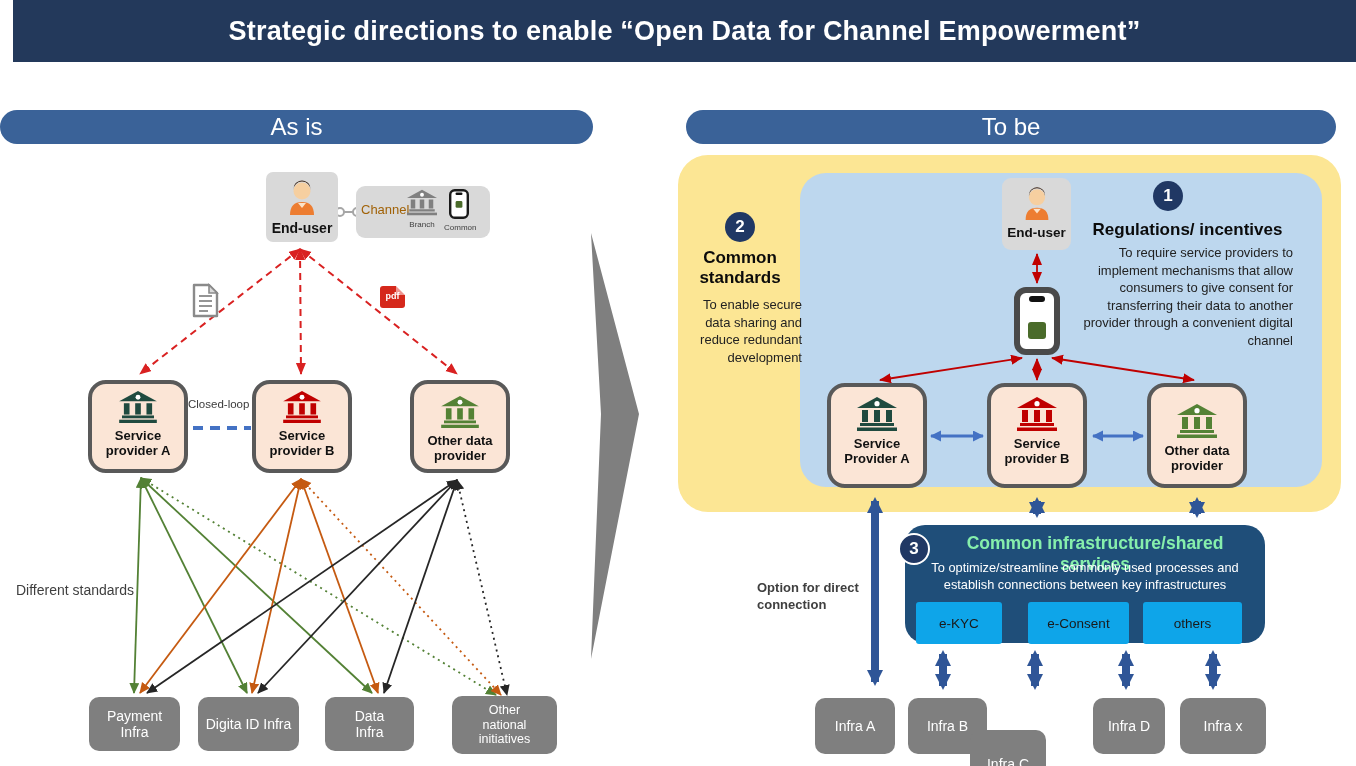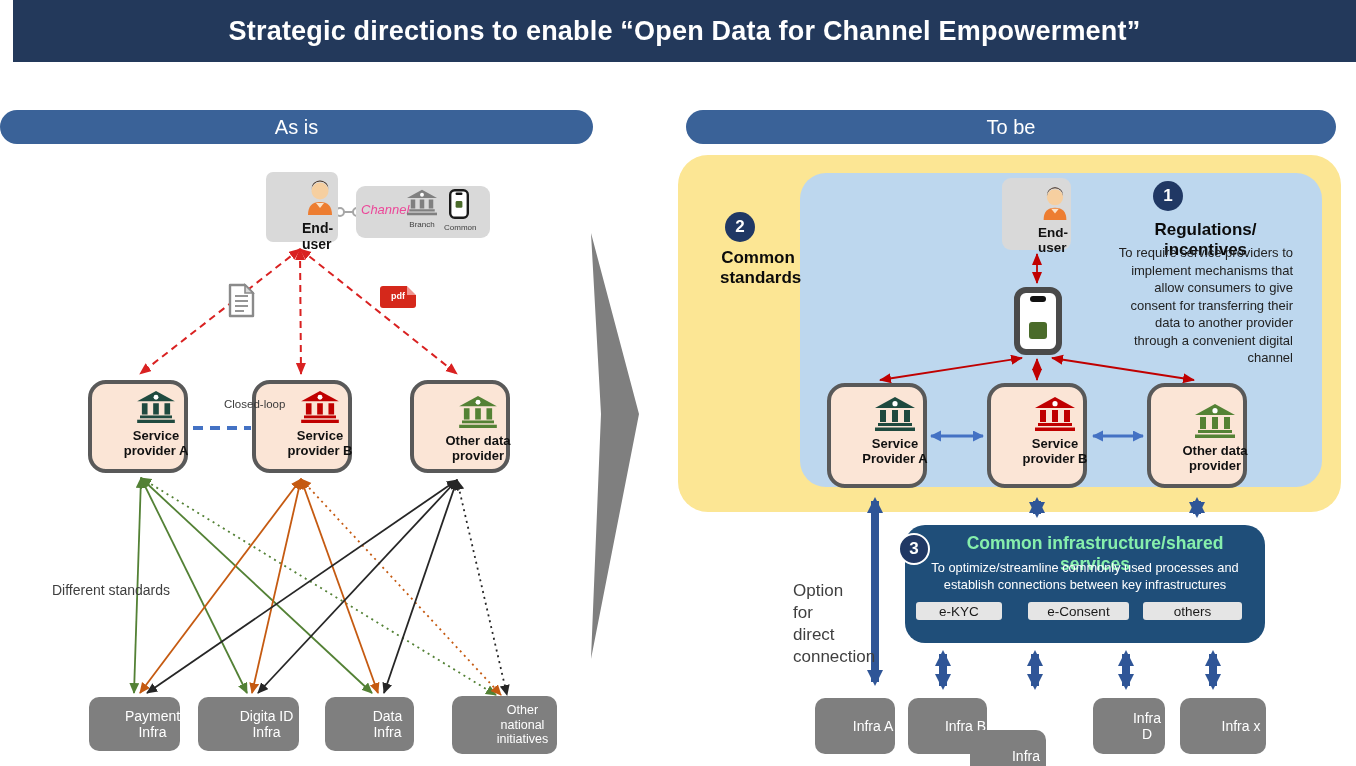--- a/index.html
+++ b/index.html
@@ -6,53 +6,53 @@
   html,body { background:#fff; }
   body { font-family:"Liberation Sans", sans-serif; }
   #canvas { position:relative; width:1356px; height:766px; background:#fff; overflow:hidden; }
   .abs { position:absolute; }
 
   .title-bar { left:13px; top:0; width:1343px; height:62px; background:#23395B;
     display:flex; align-items:center; justify-content:center; z-index:2; }
   .title-bar .t { color:#fff; font-weight:bold; font-size:27px; letter-spacing:.2px; }
 
   .pill { height:34px; background:#3A6298; border-radius:17px; color:#fff;
-    display:flex; align-items:center; justify-content:center; font-size:20px; z-index:2; }
+    display:flex; align-items:center; justify-content:center; font-size:24px; z-index:2; }
 
   .panel-yellow { left:678px; top:155px; width:663px; height:357px; background:#FCE694; border-radius:30px; z-index:1; }
   .panel-blue   { left:800px; top:173px; width:522px; height:314px; background:#BDD7EE; border-radius:26px; z-index:1; }
 
   #lines { left:0; top:0; z-index:3; pointer-events:none; }
 
-  .node { z-index:4;padding-left:36px; }
+  .node { z-index:4; }
   .gray-card { background:#D9D9D9; border-radius:7px; display:flex; flex-direction:column;
     align-items:center; justify-content:flex-start; }
   .enduser-label { font-weight:bold; font-size:14px; color:#111; }
 
   .provider { background:#FBE5D6; border:4px solid #595959; border-radius:18px;
     display:flex; flex-direction:column; align-items:center; padding-top:7px; }
   .provider .lbl { font-weight:bold; font-size:13px; line-height:1.12; color:#111;
     text-align:center; margin-top:2px; }
 
   .infra { background:#7F7F7F; border-radius:10px; color:#fff; display:flex;
     align-items:center; justify-content:center; text-align:center; font-size:14px; line-height:1.15; }
 
   .badge { width:30px; height:30px; border-radius:50%; background:#203864; color:#fff;
     font-weight:bold; font-size:17px; display:flex; align-items:center; justify-content:center; z-index:5; }
 
-  .small-note { font-size:17px; color:#3f3f3f; line-height:1.3; }
+  .small-note { font-size:13px; color:#3f3f3f; line-height:1.3;font-weight:bold; }
   .sec-title { font-weight:bold; color:#0b0b0b; text-align:center; line-height:1.2; }
   .sec-body { font-size:13px; color:#222; text-align:right; line-height:1.35; }
 
   .common-box { left:905px; top:525px; width:360px; height:118px; background:#1F4E79; border-radius:20px; z-index:4; }
   .common-box .hd { position:absolute; left:32px; top:8px; width:316px; text-align:center;
     color:#86efac; font-weight:bold; font-size:17.5px; }
   .common-box .bd { position:absolute; left:12px; top:35px; width:336px; text-align:center;
     color:#fff; font-size:12.8px; line-height:1.3; }
-  .pill-svc { position:absolute; top:77px; height:18px; background:#e5e5e5; border-radius:3px;
+  .pill-svc { position:absolute; top:77px; height:42px; background:#0ea5e9; border-radius:3px;
     display:flex; align-items:center; justify-content:center; font-size:13.5px; color:#1a1a1a; }
 
   .channel-caption { font-size:8px; color:#404040; text-align:center; }
   .phone-big { left:1014px; top:287px; width:46px; height:68px; border:6px solid #4a4a4a;
     border-radius:12px; background:#fff; z-index:4; }
   .phone-big .notch { position:absolute; left:50%; transform:translateX(-50%); top:3px;
     width:16px; height:6px; background:#111; border-radius:3px; }
   .phone-big .appbtn { position:absolute; left:50%; transform:translateX(-50%); top:29px;
     width:18px; height:17px; background:#4a6b2a; border-radius:3px; }
 
@@ -168,21 +168,21 @@
         <path d="M8,39 Q8,26 20,26 Q32,26 32,39 Z" fill="#ED7D31"></path>
         <path d="M16,27 L20,32 L24,27 Z" fill="#fbe3c9"></path>
         <circle cx="20" cy="15" r="8.5" fill="#F6CFA0"></circle>
         <path d="M11.5,14 a8.5,8.5 0 0 1 17,0 q0,-5.5 -3,-7.5 q-5.5,-4 -11,0 q-3,2 -3,7.5 z" fill="#3A2416"></path>
       </svg>
     </span>
     <div class="enduser-label">End-user</div>
   </div>
 
   <div class="abs node gray-card" style="left:356px;top:186px;width:134px;height:52px;border-radius:9px;"></div>
-  <div class="abs" style="left:361px;top:202px;z-index:5;font-size:13px;color:#ec4899;font-style:italic;">Channel</div>
+  <div class="abs" style="left:361px;top:202px;z-index:5;font-size:13px;color:#a16207;">Channel</div>
   <div class="abs" style="left:405px;top:189px;z-index:5;width:34px;text-align:center;">
     <span>
       <svg width="30" height="27" viewBox="0 0 40 34">
         <polygon points="20,0 40,11 0,11" fill="#808080"></polygon>
         <circle cx="20" cy="6.7" r="2.6" fill="#fff"></circle>
         <rect x="5" y="13" width="6" height="12" fill="#808080"></rect>
         <rect x="17" y="13" width="6" height="12" fill="#808080"></rect>
         <rect x="29" y="13" width="6" height="12" fill="#808080"></rect>
         <rect x="3" y="26" width="34" height="3" fill="#808080"></rect>
         <rect x="0" y="30.5" width="40" height="3.5" fill="#808080"></rect>
@@ -275,20 +275,21 @@
     <span style="width:60px;">Data Infra</span>
   </div>
   <div class="abs node infra" style="left:452px;top:696px;width:105px;height:58px;font-size:12.5px;">
     <span style="width:76px;">Other national initiatives</span>
   </div>
 
   <div class="abs badge" style="left:725px;top:212px;">
     <span>2</span>
   </div>
   <div class="abs node sec-title" style="left:684px;top:248px;width:112px;font-size:17px;">Common standards</div>
+  <div class="abs node sec-body" style="left:676px;top:296px;width:126px;">To enable secure data sharing and reduce redundant development</div>
 
   <div class="abs badge" style="left:1153px;top:181px;">
     <span>1</span>
   </div>
   <div class="abs node sec-title" style="left:1085px;top:220px;width:205px;font-size:17px;">Regulations/ incentives</div>
   <div class="abs node sec-body" style="left:1078px;top:244px;width:215px;">To require service providers to implement mechanisms that allow consumers to give consent for transferring their data to another provider through a convenient digital channel</div>
 
   <div class="abs node gray-card" style="left:1002px;top:178px;width:69px;height:72px;padding-top:5px;border-radius:9px;">
     <span>
       <svg width="38" height="38" viewBox="0 0 40 40">

